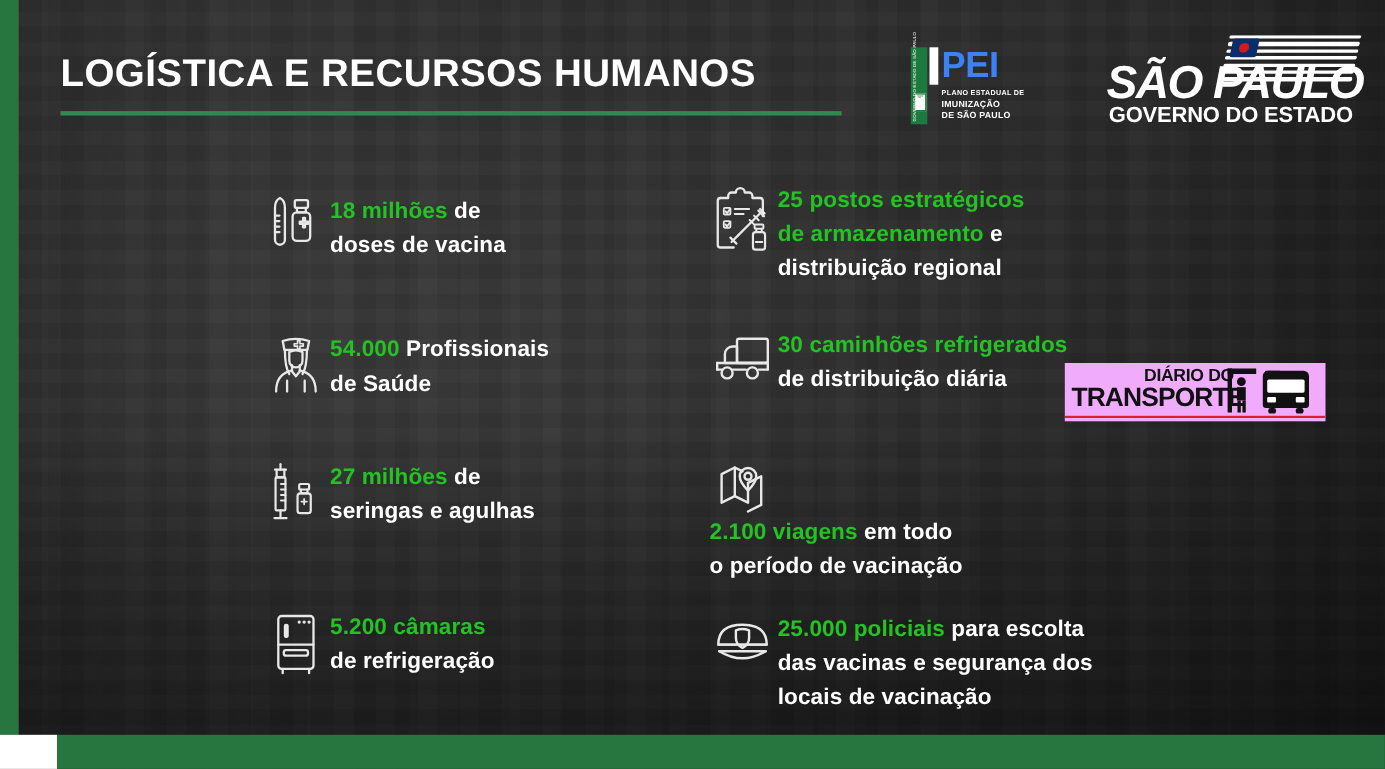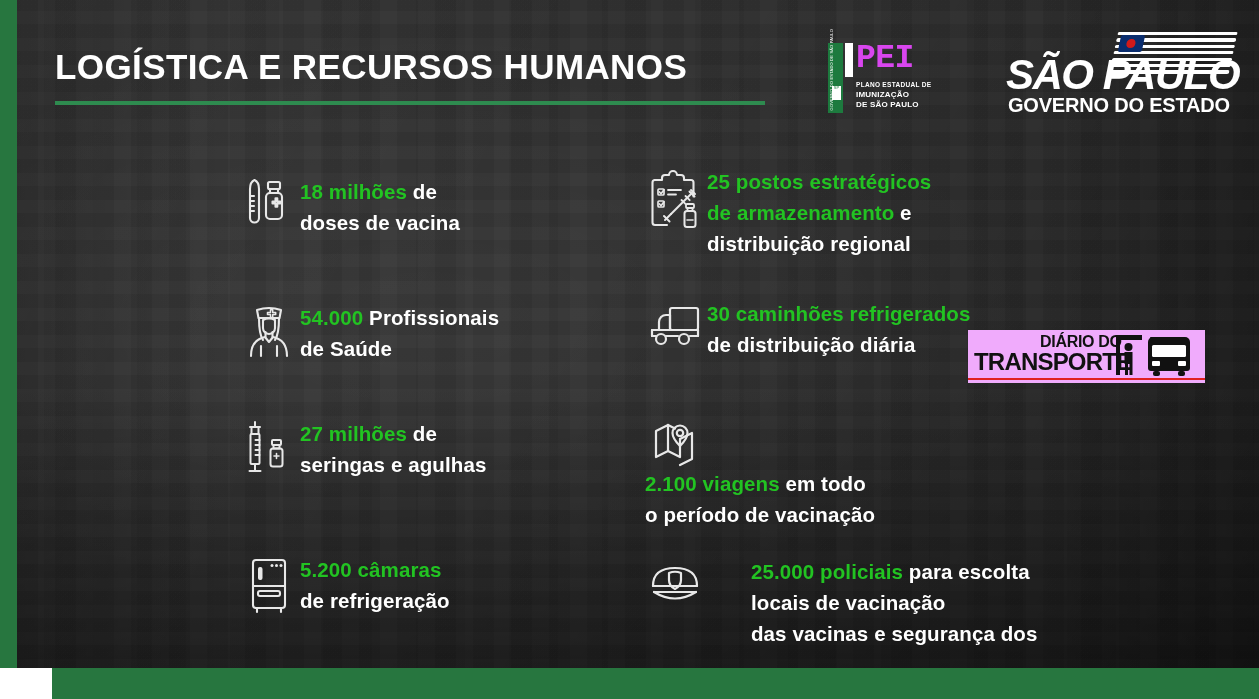--- a/index.html
+++ b/index.html
@@ -148,23 +148,23 @@
     width: 8px;
     height: 34px;
     background: #ffffff;
     margin-right: 3px;
     flex: none;
   }
   #pei-word {
     font-size: 33px;
     line-height: 31px;
     font-weight: bold;
-    color: #d946ef;
+    color: #3b82f6;
     letter-spacing: -0.5px;
-    font-family: Liberation Mono, monospace;
+    font-family: Liberation Sans, sans-serif;
   }
   #pei-sub {
     margin-top: 3px;
     margin-left: 11px;
     color: #ffffff;
     font-size: 8px;
     font-weight: bold;
     line-height: 10px;
     letter-spacing: 0.2px;
   }
@@ -268,21 +268,21 @@
   .col-right { left: 645px; }
 
   #stat-doses      { top: 176px; }
   #stat-prof       { top: 298px; align-items: flex-end; }
   #stat-seringas   { top: 418px; }
   #stat-camaras    { top: 554px; }
 
   #stat-postos     { top: 166px; }
   #stat-caminhoes  { top: 298px; }
   #stat-viagens    { top: 406px; flex-direction: column; }
-  #stat-policiais  { top: 556px; gap: 44px; }
+  #stat-policiais  { top: 556px; }
 
   
   #dt-logo {
     position: absolute;
     left: 968px;
     top: 330px;
     width: 237px;
     height: 53px;
     background: #f0abfc;
     overflow: hidden;
@@ -518,22 +518,22 @@
       <svg width="62" height="68" viewBox="0 0 62 68" fill="none" stroke="#e8e8e8" stroke-width="2.2" stroke-linecap="round" stroke-linejoin="round">
         <path d="M8 30 q0-18 22-18 q22 0 22 18 z"></path>
         <path d="M24 17 q6-2.5 12 0 v7 q0 6 -6 9 q-6-3 -6-9 z"></path>
         <path d="M8 30 h44"></path>
         <path d="M9 36 q21 13 42 0"></path>
         <path d="M9 36 h42"></path>
       </svg>
     </div>
     <div class="text">
       <div><span class="hl">25.000 policiais</span><span> para escolta</span></div>
+      <div>das vacinas e segurança dos</div>
       <div>locais de vacinação</div>
-      <div>das vacinas e segurança dos</div>
     </div>
   </div>
 
   <div id="dt-logo">
     <div id="dt-diario">DIÁRIO DO</div>
     <div id="dt-transporte">TRANSPORTE</div>
     <div id="dt-icons">
       <svg width="88" height="44" viewBox="0 0 88 44" fill="#111111">
 
         <rect x="4" y="2" width="4" height="40"></rect>

